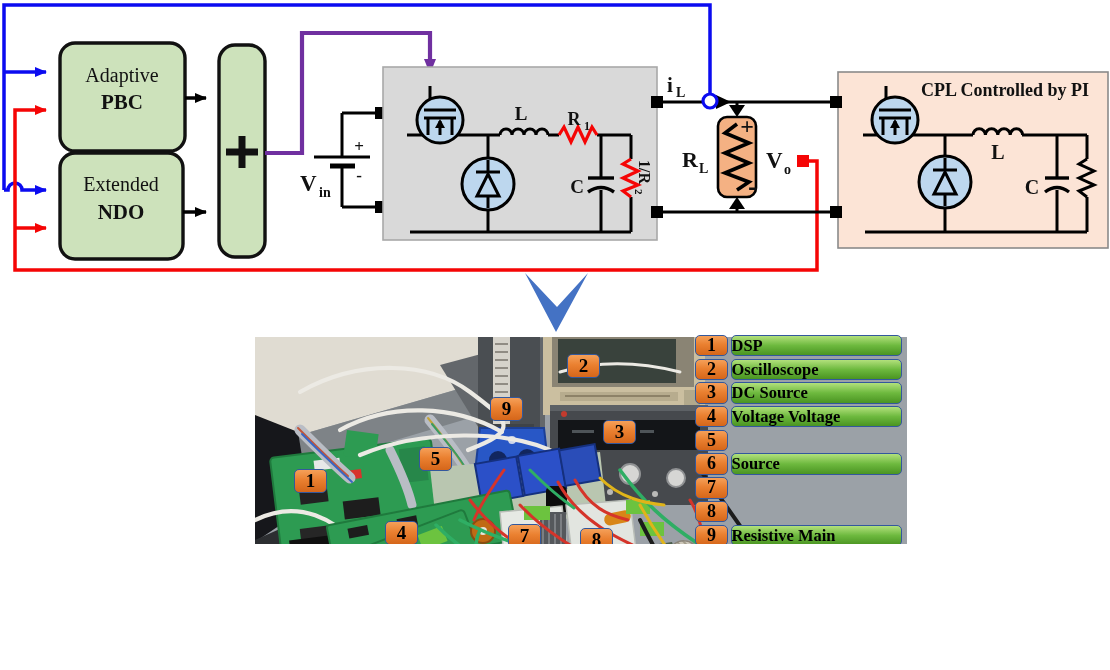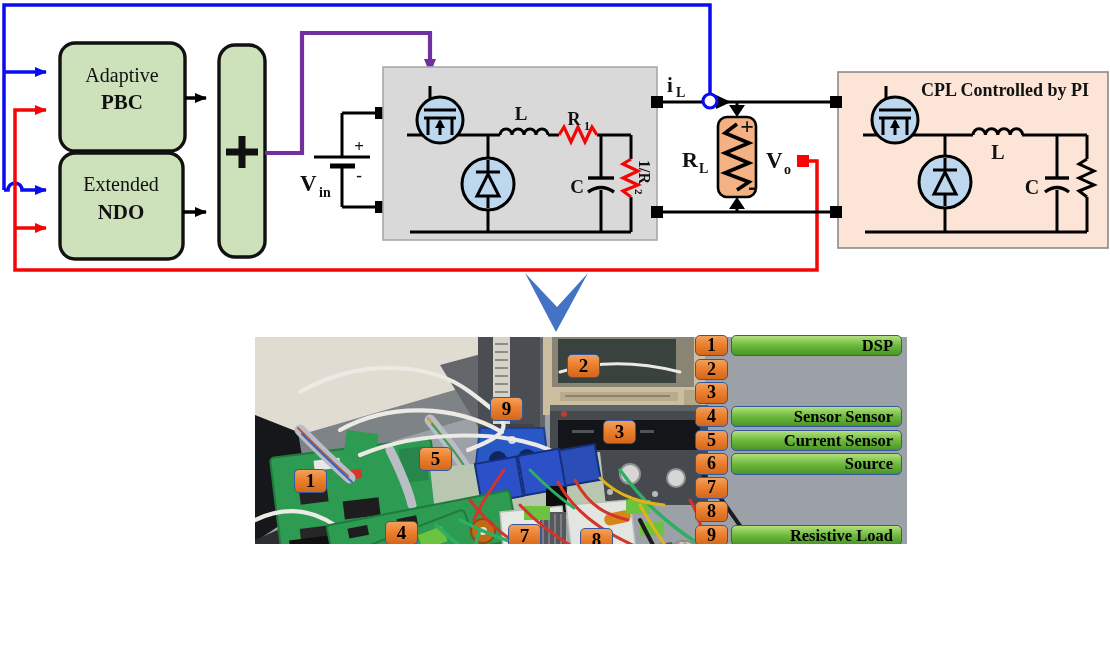--- a/index.html
+++ b/index.html
@@ -12,21 +12,21 @@
   .legend{position:absolute;left:695px;top:335px;width:207px;}
   .legend-row{display:flex;height:21.4px;margin-bottom:2.3px;}
   .num-chip,.tag{
       background:linear-gradient(180deg,#f5a059 0%,#ea8030 45%,#d5661a 100%);
       border:1.4px solid #33589d;border-radius:5px;
       color:#000;font-weight:bold;text-align:center;box-sizing:border-box;}
   .num-chip{width:33px;height:21.4px;line-height:19px;font-size:18px;flex:0 0 33px;}
   .legend-bar{flex:1;margin-left:2.5px;height:21.4px;line-height:20px;box-sizing:border-box;
       background:linear-gradient(180deg,#b2e07c 0%,#6db93e 50%,#4a9422 100%);
       border:1.4px solid #33589d;border-radius:5px;
-      font-size:16.5px;font-weight:bold;color:#000;text-align:right;padding-right:8px;}
+      font-size:16.5px;font-weight:bold;color:#000;padding-right:8px;}
 
   
   .tag{position:absolute;width:33px;height:24px;line-height:22px;font-size:19px;}
 </style>
 </head>
 <body>
 
 <div class="stage">
 
 <svg width="1110" height="670" viewBox="0 0 1110 670">
@@ -429,45 +429,46 @@
   </g>
 </svg>
 
 <div class="legend">
   <div class="legend-row">
     <div class="num-chip">1</div>
     <div class="legend-bar">DSP</div>
   </div>
   <div class="legend-row">
     <div class="num-chip">2</div>
+    <div class="legend-bar">Oscilloscope</div>
   </div>
   <div class="legend-row">
     <div class="num-chip">3</div>
+    <div class="legend-bar">DC Source</div>
   </div>
   <div class="legend-row">
     <div class="num-chip">4</div>
-    <div class="legend-bar">Sensor Sensor</div>
+    <div class="legend-bar">Voltage Voltage</div>
   </div>
   <div class="legend-row">
     <div class="num-chip">5</div>
-    <div class="legend-bar">Current Sensor</div>
   </div>
   <div class="legend-row">
     <div class="num-chip">6</div>
     <div class="legend-bar">Source</div>
   </div>
   <div class="legend-row">
     <div class="num-chip">7</div>
   </div>
   <div class="legend-row">
     <div class="num-chip">8</div>
   </div>
   <div class="legend-row">
     <div class="num-chip">9</div>
-    <div class="legend-bar">Resistive Load</div>
+    <div class="legend-bar">Resistive Main</div>
   </div>
 </div>
 
 <div class="tag" style="left:294px;top:469px;">1</div>
 <div class="tag" style="left:567px;top:354px;">2</div>
 <div class="tag" style="left:603px;top:420px;">3</div>
 <div class="tag" style="left:385px;top:521px;">4</div>
 <div class="tag" style="left:419px;top:447px;">5</div>
 <div class="tag" style="left:294px;top:584px;">6</div>
 <div class="tag" style="left:508px;top:524px;">7</div>

